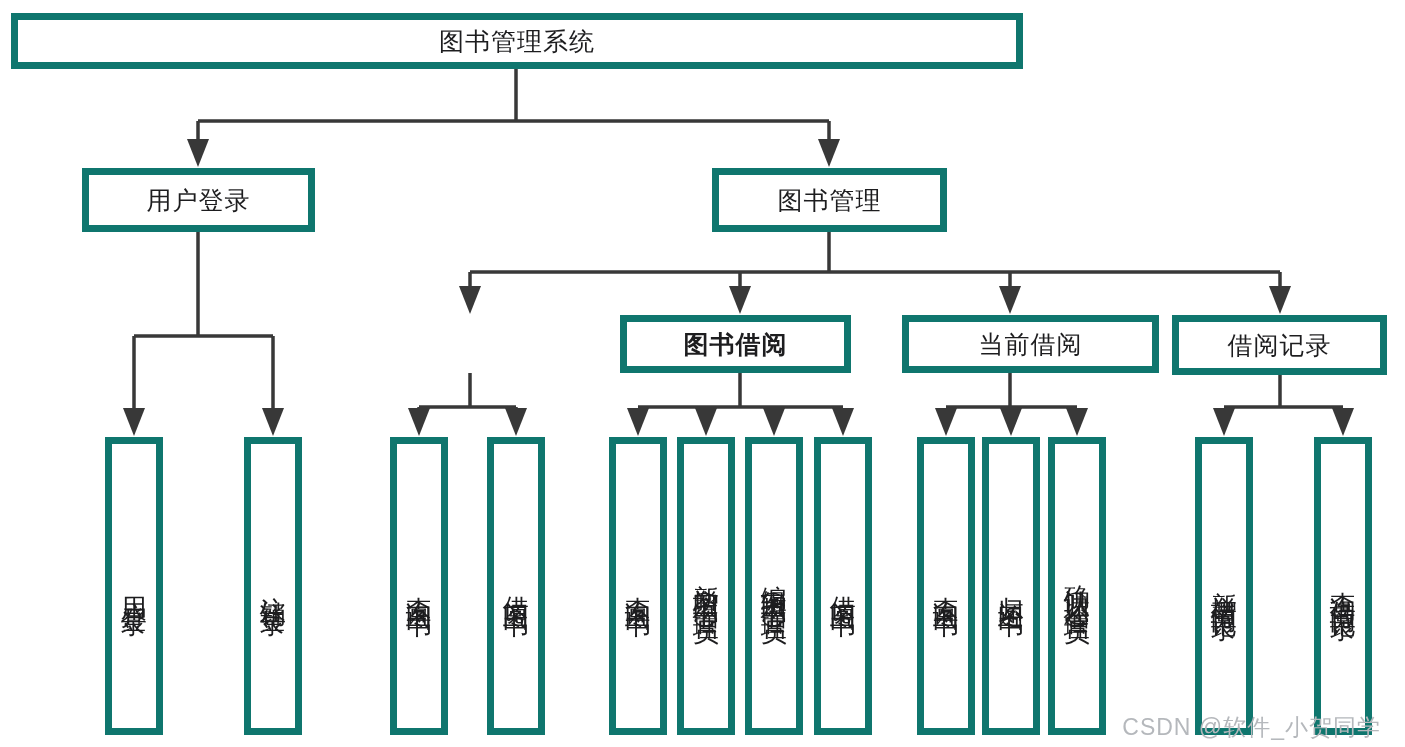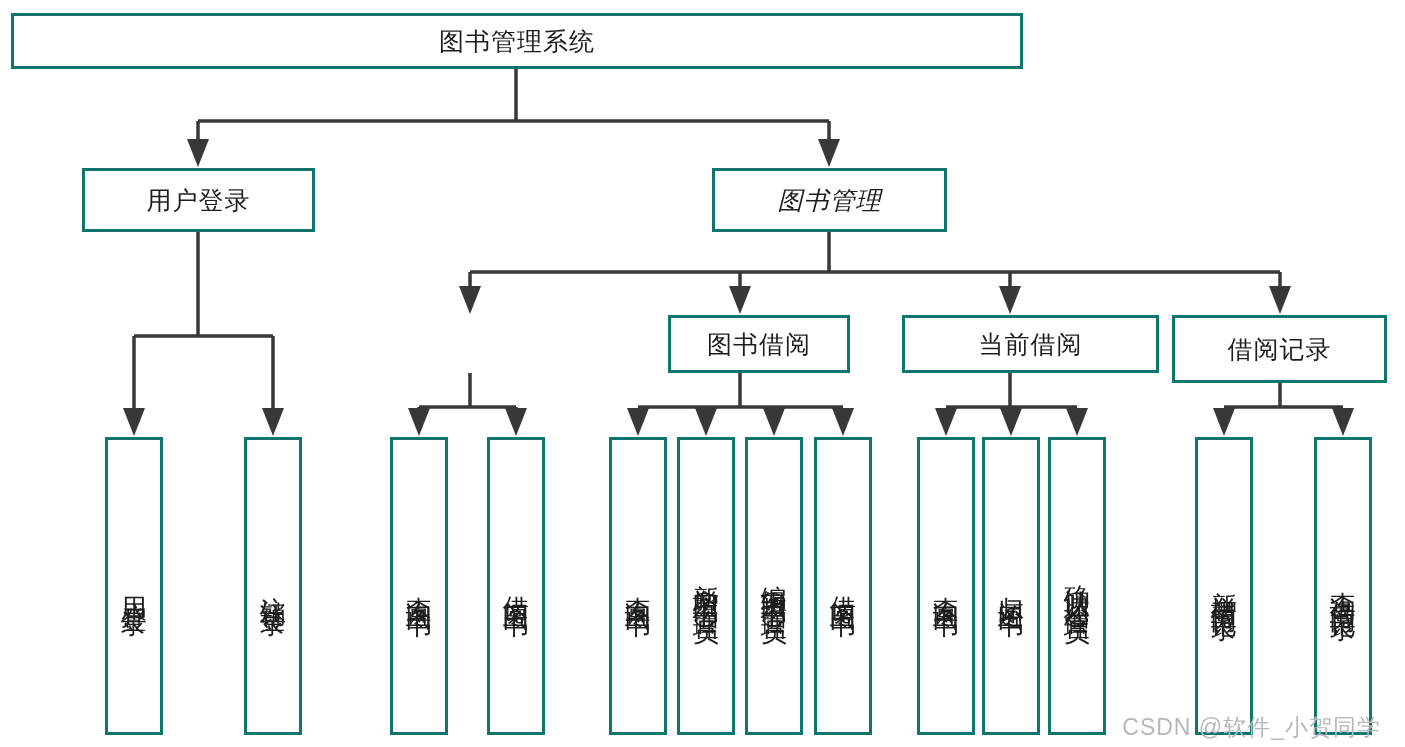--- a/index.html
+++ b/index.html
@@ -13,46 +13,46 @@
   }
   #connectors {
     position: absolute;
     left: 0; top: 0;
     width: 1405px; height: 747px;
   }
   .box {
     position: absolute;
     box-sizing: border-box;
     background: #ffffff;
-    border: 3px solid #0f766e;
+    border: 7px solid #0f766e;
     display: flex;
     align-items: center;
     justify-content: center;
     color: #1d1d1f;
   }
   .hlabel {
     font-size: 25px;
     letter-spacing: 1px;
     white-space: nowrap;
   }
   .vbox .vlabel {
     writing-mode: vertical-rl;
     font-size: 26px;
     letter-spacing: 5px;
     line-height: 1.1;
     white-space: nowrap;
   }
   
   #node-root          { left: 11px;  top: 13px;  width: 1012px; height: 56px; }
   #node-user-login    { left: 82px;  top: 168px; width: 233px;  height: 64px; }
-  #node-book-mgmt     { left: 712px; top: 168px; width: 235px;  height: 64px; font-style: italic; }
+  #node-book-mgmt     { left: 712px; top: 168px; width: 235px;  height: 64px; }
   #node-new-rec       { left: 362px; top: 315px; width: 215px;  height: 58px; }
-  #node-book-borrow   { left: 668px; top: 315px; width: 182px;  height: 58px; }
+  #node-book-borrow   { left: 620px; top: 315px; width: 231px;  height: 58px; font-weight: bold; }
   #node-cur-borrow    { left: 902px; top: 315px; width: 257px;  height: 58px; }
-  #node-borrow-rec    { left: 1172px;top: 315px; width: 215px;  height: 68px; }
+  #node-borrow-rec    { left: 1172px;top: 315px; width: 215px;  height: 60px; }
   .vbox { top: 437px; width: 58px; height: 298px; }
   #leaf-1  { left: 105px;  }
   #leaf-2  { left: 244px;  }
   #leaf-3  { left: 390px;  }
   #leaf-4  { left: 487px;  }
   #leaf-5  { left: 609px;  }
   #leaf-6  { left: 677px;  }
   #leaf-7  { left: 745px;  }
   #leaf-8  { left: 814px;  }
   #leaf-9  { left: 917px;  }

